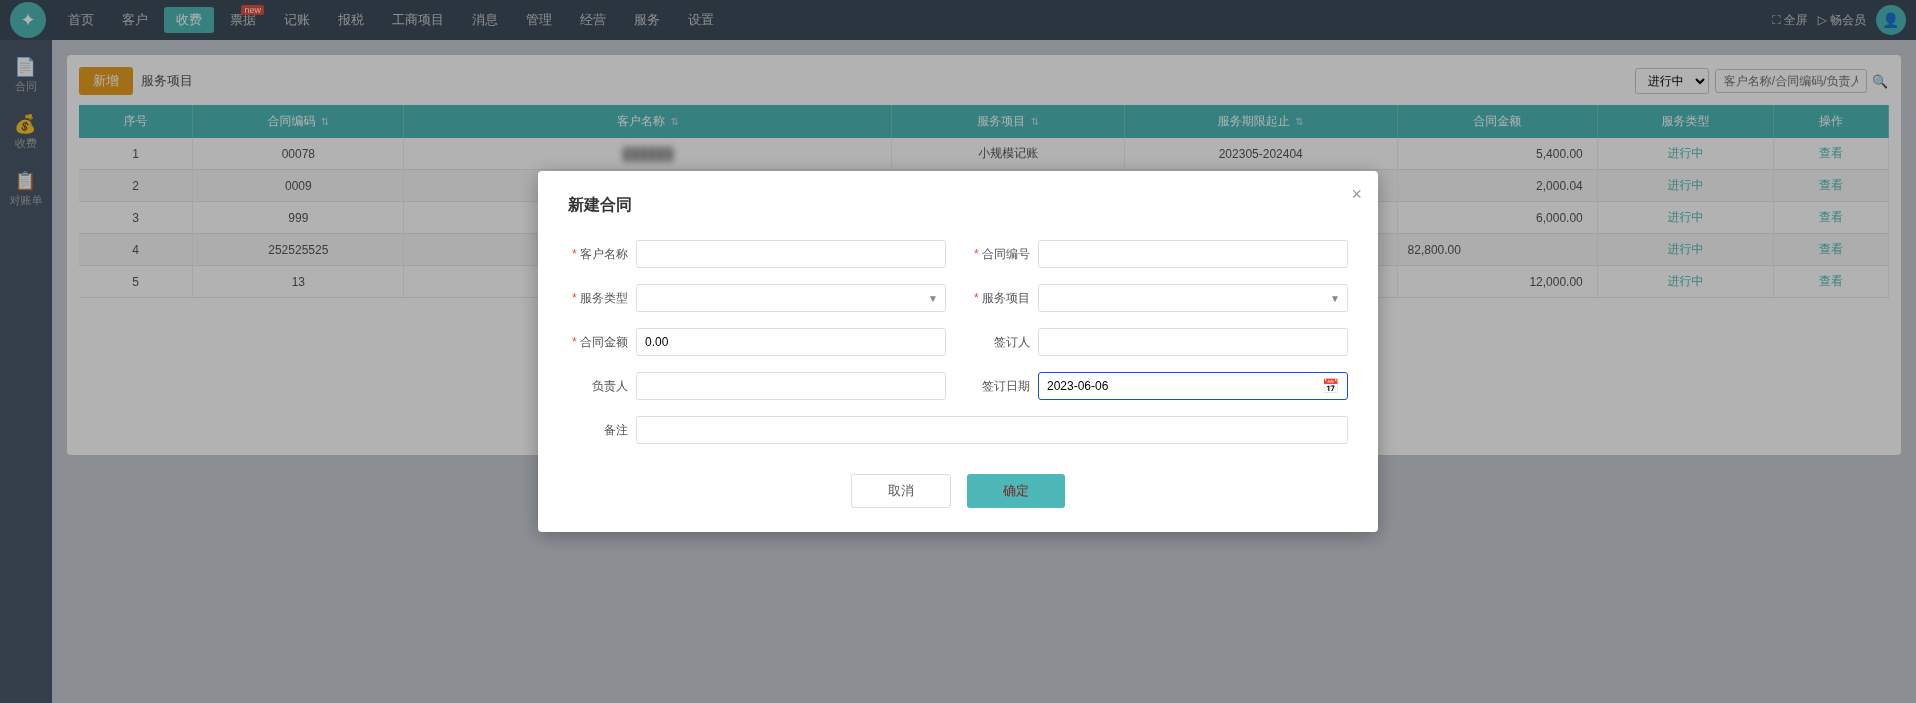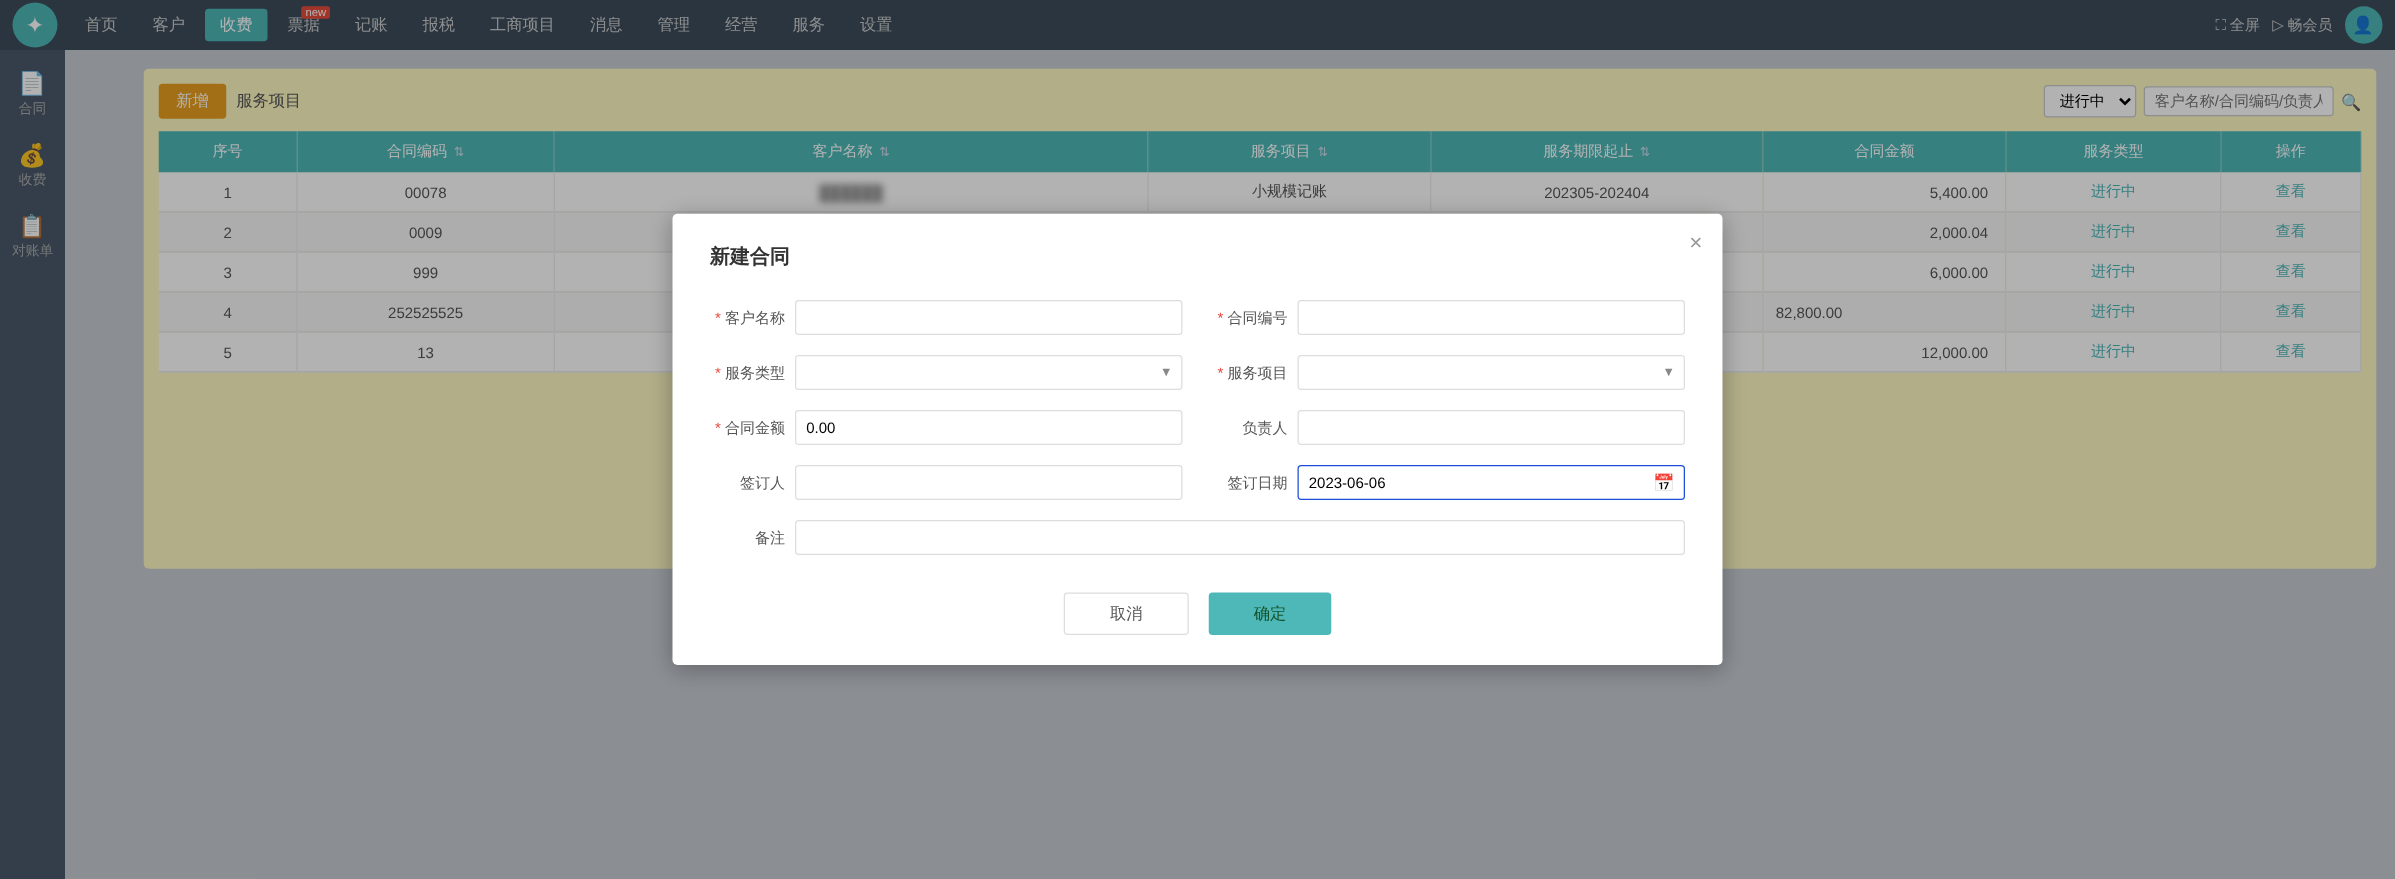--- a/index.html
+++ b/index.html
@@ -111,25 +111,24 @@
     .main-content {
       margin-top: 40px;
       margin-left: 52px;
       padding: 15px;
       min-height: calc(100vh - 40px);
       background: #c8cdd4;
     }
 
     
     .contract-panel {
-      background: #fef9c3;
+      background: #ffffff;
       border-radius: 4px;
       padding: 12px;
       min-height: 400px;
-      margin-left: 48px;
     }
     .panel-toolbar {
       display: flex;
       align-items: center;
       gap: 8px;
       margin-bottom: 10px;
     }
     .btn-new {
       background: #e8a020;
       color: white;
@@ -336,21 +335,21 @@
       background: white;
       color: #555;
       border-radius: 3px;
       cursor: pointer;
       font-size: 13px;
     }
     .btn-confirm {
       padding: 8px 36px;
       border: none;
       background: #4eb8b8;
-      color: #14532d;
+      color: #7f1d1d;
       border-radius: 3px;
       cursor: pointer;
       font-size: 13px;
     }
   </style>
 </head>
 <body>
 
 <nav class="top-nav">
   <div class="logo">✦</div>
@@ -516,26 +515,26 @@
             <option value=""></option>
           </select>
         </div>
       </div>
 
       <div class="form-row">
         <label class="form-label required">合同金额</label>
         <input class="form-input" type="text" value="0.00" style="">
       </div>
       <div class="form-row">
+        <label class="form-label">签订人</label>
+        <input class="form-input" type="text" style="">
+      </div>
+
+      <div class="form-row">
         <label class="form-label">负责人</label>
-        <input class="form-input" type="text" style="">
-      </div>
-
-      <div class="form-row">
-        <label class="form-label">签订人</label>
         <input class="form-input" type="text" style="">
       </div>
       <div class="form-row">
         <label class="form-label">签订日期</label>
         <div class="date-input-wrapper">
           <input class="form-input" type="text" value="2023-06-06" style="width: 100%;">
           <span class="date-icon">📅</span>
         </div>
       </div>
 

